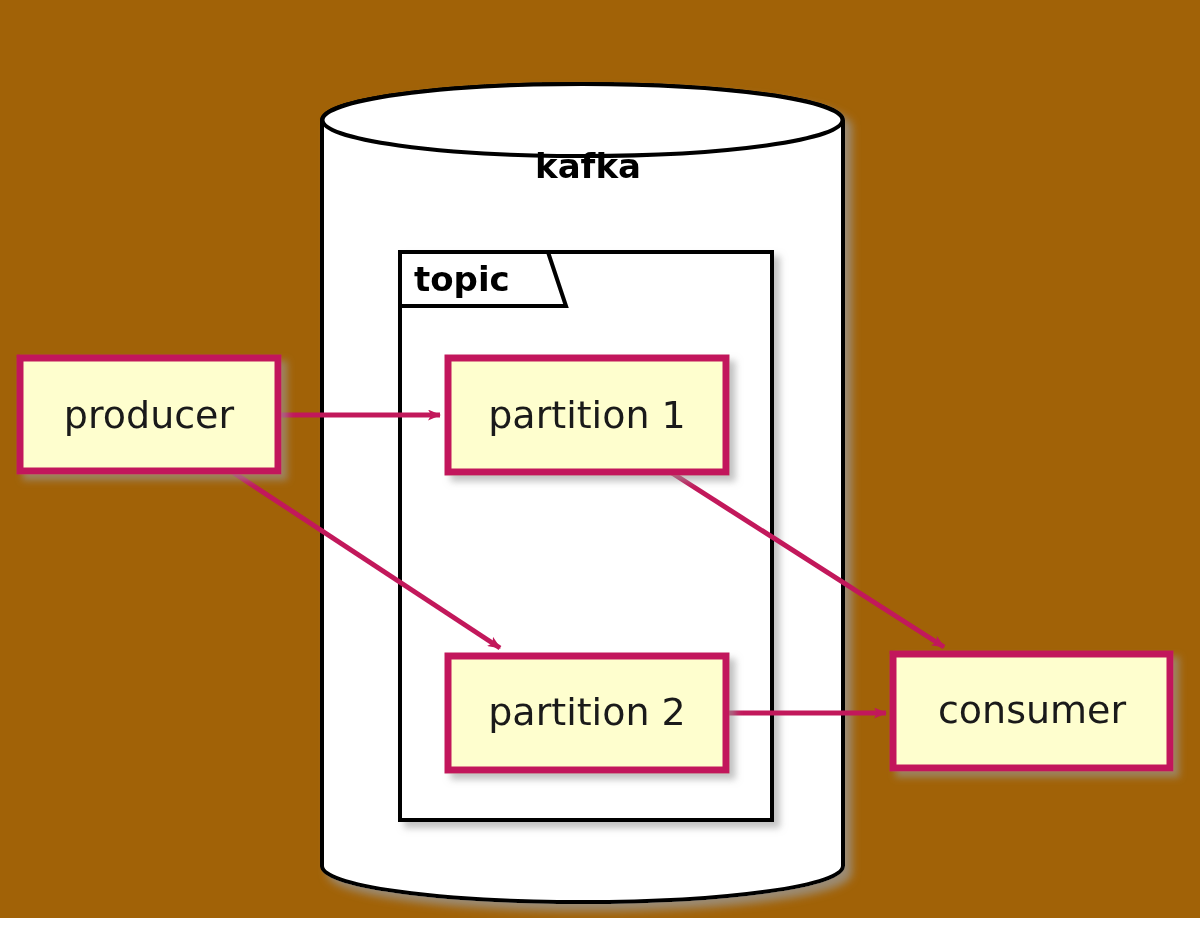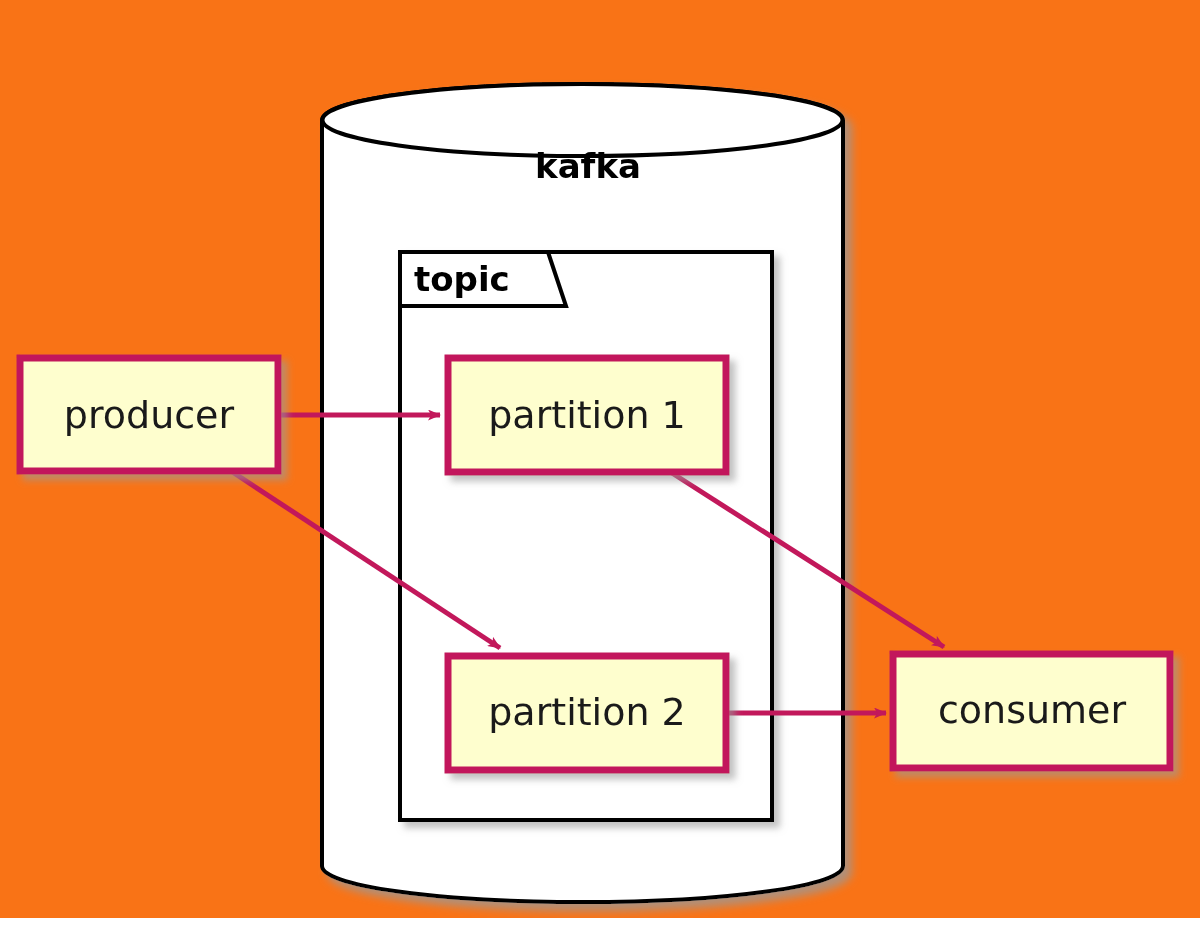--- a/index.html
+++ b/index.html
@@ -8,21 +8,21 @@
     padding: 0;
     background: #FFFFFF;
   }
   body {
     font-family: "DejaVu Sans", sans-serif;
   }
   #canvas {
     position: relative;
     width: 1200px;
     height: 918px;
-    background: #f97316;
+    background: #a16207;
     overflow: hidden;
   }
   #diagram-svg {
     position: absolute;
     left: 0;
     top: 0;
     width: 1200px;
     height: 925px;
   }
   .node-label {

